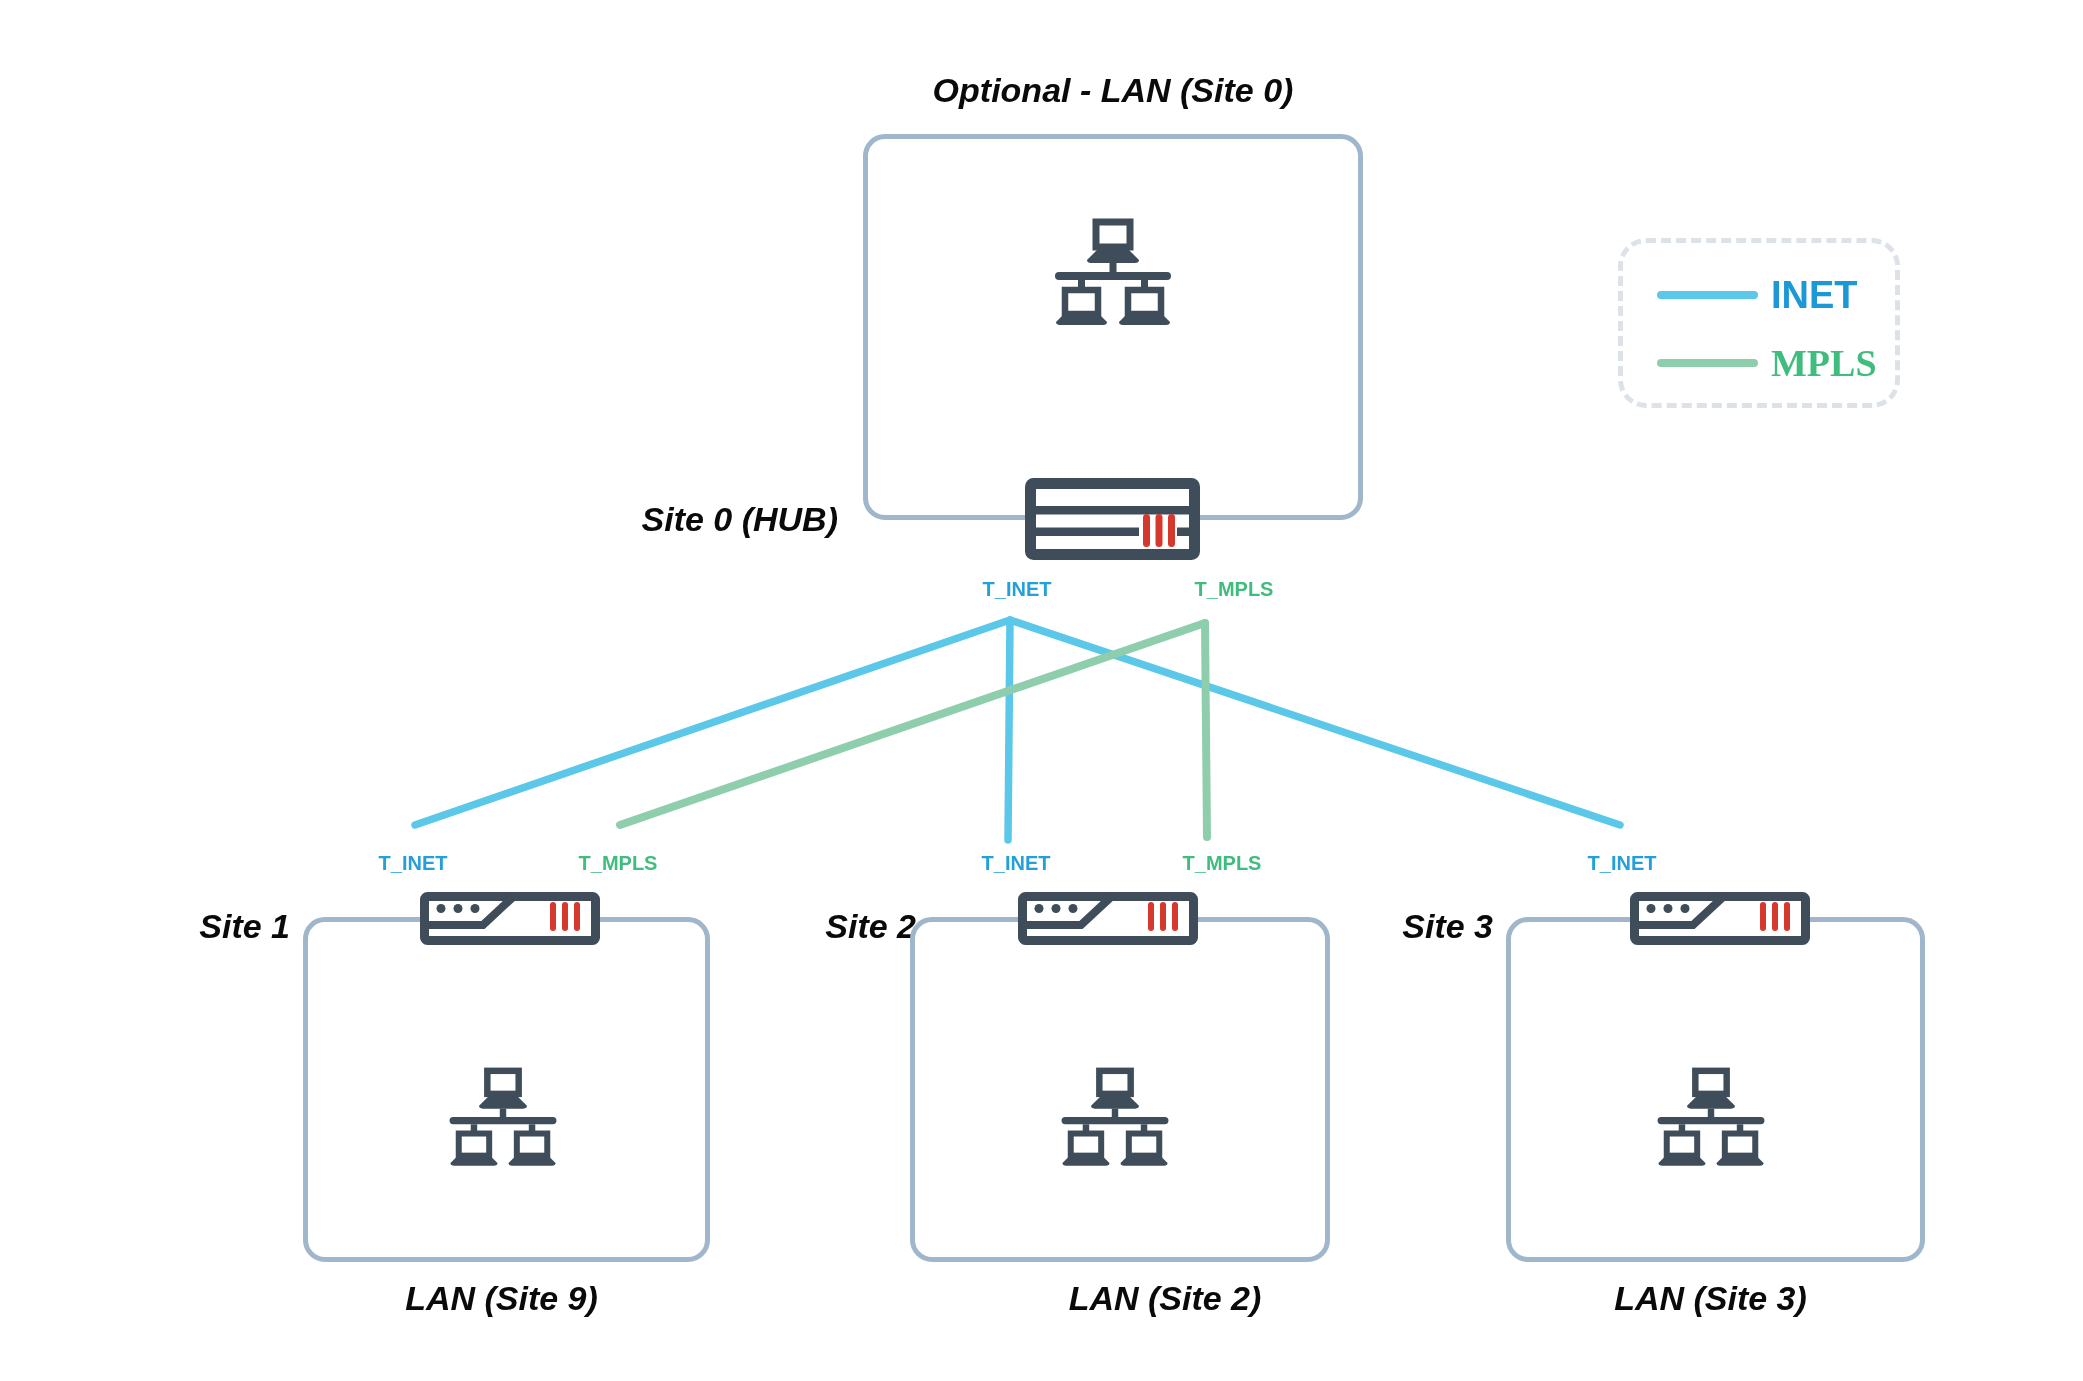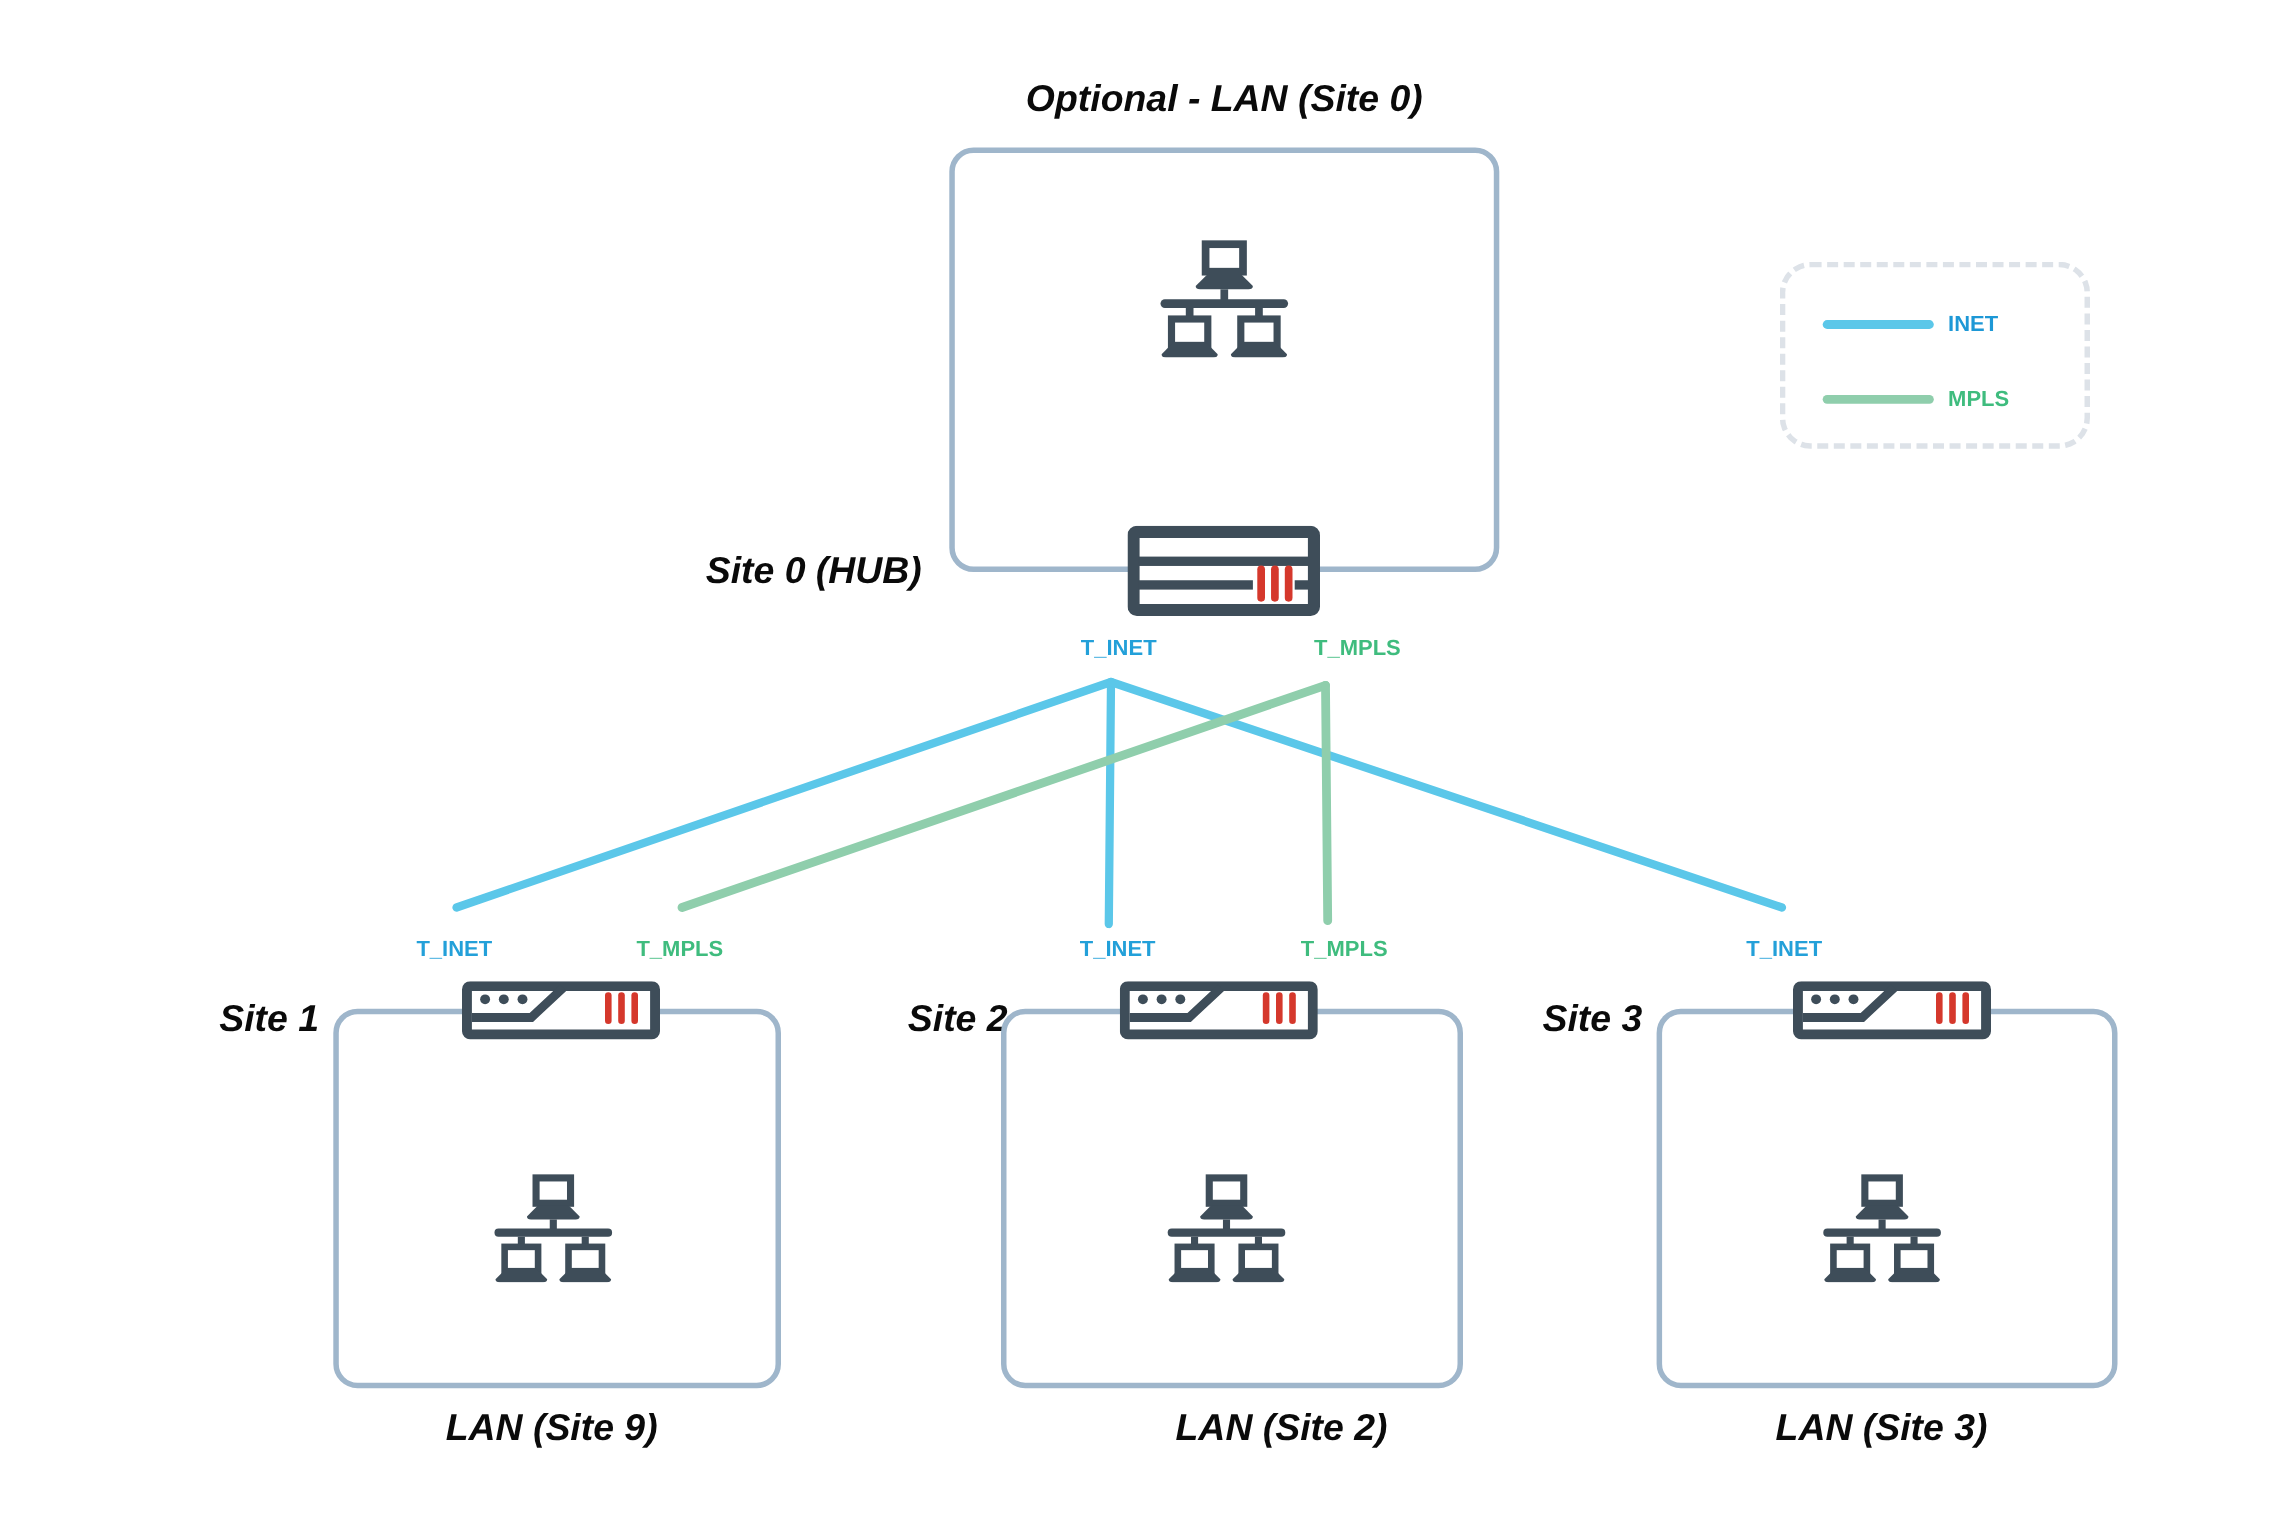--- a/index.html
+++ b/index.html
@@ -11,21 +11,21 @@
   
   .black-label{color:#0a0a0a;font-weight:700;font-size:34px;line-height:40px;font-style:italic;}
   .tlabel{font-weight:700;font-size:20px;line-height:34px;width:160px;text-align:center;z-index:4;}
   .inet{color:#23A0D9;}
   .mpls{color:#3FBC7E;}
   
   .lan-box{border:5px solid #9FB6CB;border-radius:22px;background:transparent;z-index:1;}
   
   .legend{border:5px dashed #DDE2E8;border-radius:28px;z-index:1;}
   .legend .swatch{position:absolute;left:34px;width:101px;height:8px;border-radius:4px;}
-  .legend .ltext{position:absolute;left:148px;width:130px;font-weight:700;font-size:20px;line-height:38px;}
+  .legend .ltext{position:absolute;left:148px;width:130px;font-weight:700;font-size:38px;line-height:38px;}
   .sw-inet{background:#5BC7E9;}
   .sw-mpls{background:#8FCEAC;}
   .txt-inet{color:#1D98D6;}
   .txt-mpls{color:#3FBC7E;}
   
   .title-site0{left:863px;top:70px;width:500px;text-align:center;}
   .top-box{left:863px;top:134px;width:490px;height:376px;}
   .top-lan-icon{left:1049px;top:217px;width:128px;height:108px;z-index:3;}
   .hub-router{left:1025px;top:478px;width:175px;height:82px;z-index:3;}
   .hub-label{left:538px;top:499px;width:300px;text-align:right;}
@@ -112,21 +112,21 @@
       <use href="#hub-router-shape"></use>
     </svg>
   <div class="abs black-label hub-label">Site 0 (HUB)</div>
   <div class="abs tlabel inet hub-tinet">T_INET</div>
   <div class="abs tlabel mpls hub-tmpls">T_MPLS</div>
 
   <div class="abs legend">
     <div class="swatch sw-inet" style="top:48px;"></div>
     <div class="ltext txt-inet" style="top:33px;">INET</div>
     <div class="swatch sw-mpls" style="top:116px;"></div>
-    <div class="ltext txt-mpls" style="top:101px;">MPLS</div>
+    <div class="ltext txt-mpls" style="top:101px;font-family:Liberation Serif, serif;">MPLS</div>
   </div>
 
   <div class="abs black-label site-name s1-name">Site 1</div>
   <div class="abs lan-box s1-box"></div>
   <svg class="abs router s1-router" viewBox="0 0 180 53">
       <use href="#site-router-shape"></use>
     </svg>
   <div class="abs tlabel inet s1-tinet">T_INET</div>
   <div class="abs tlabel mpls s1-tmpls">T_MPLS</div>
   <svg class="abs icon site-lan-icon s1-lan-icon" viewBox="0 0 128 108">

